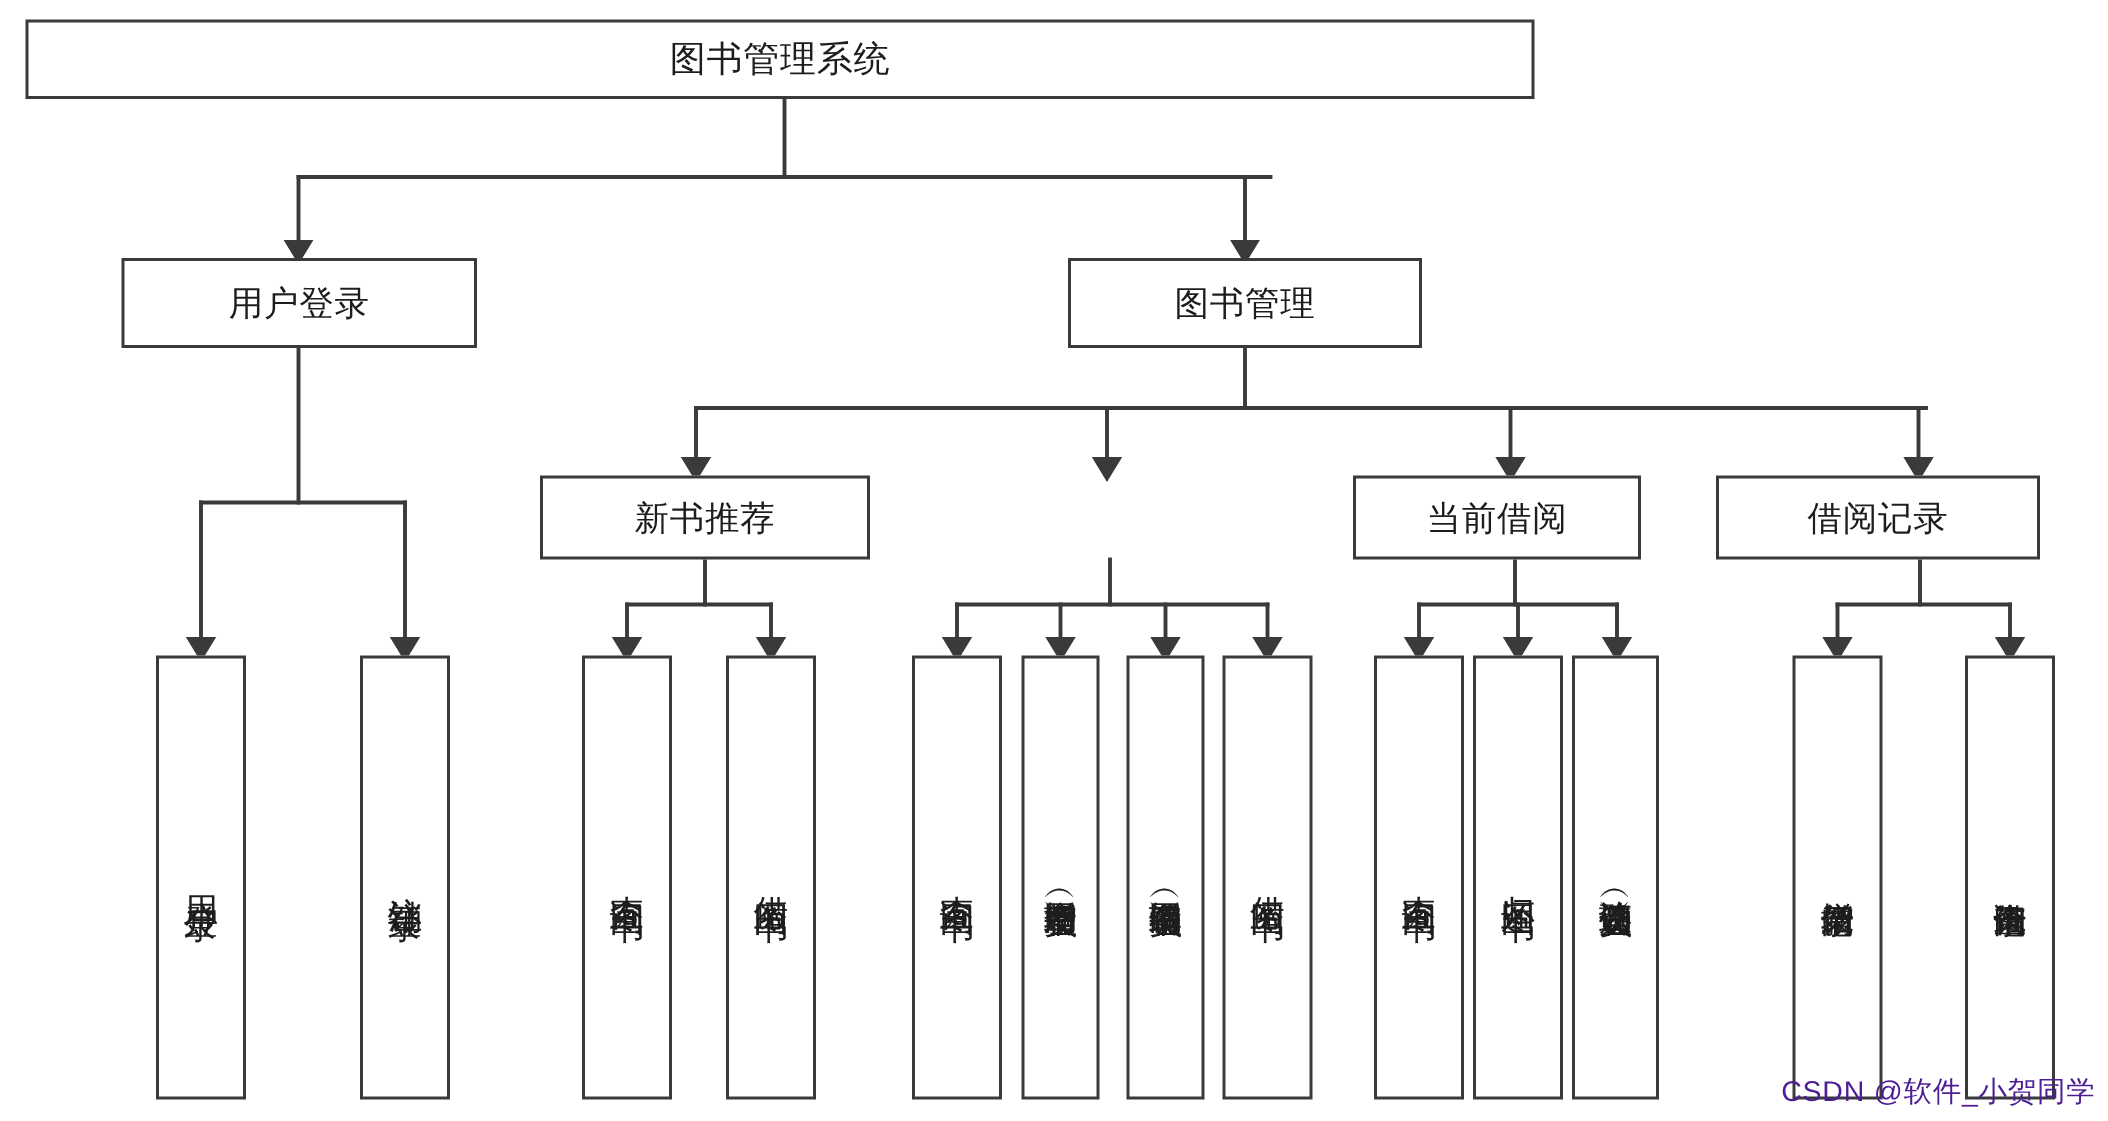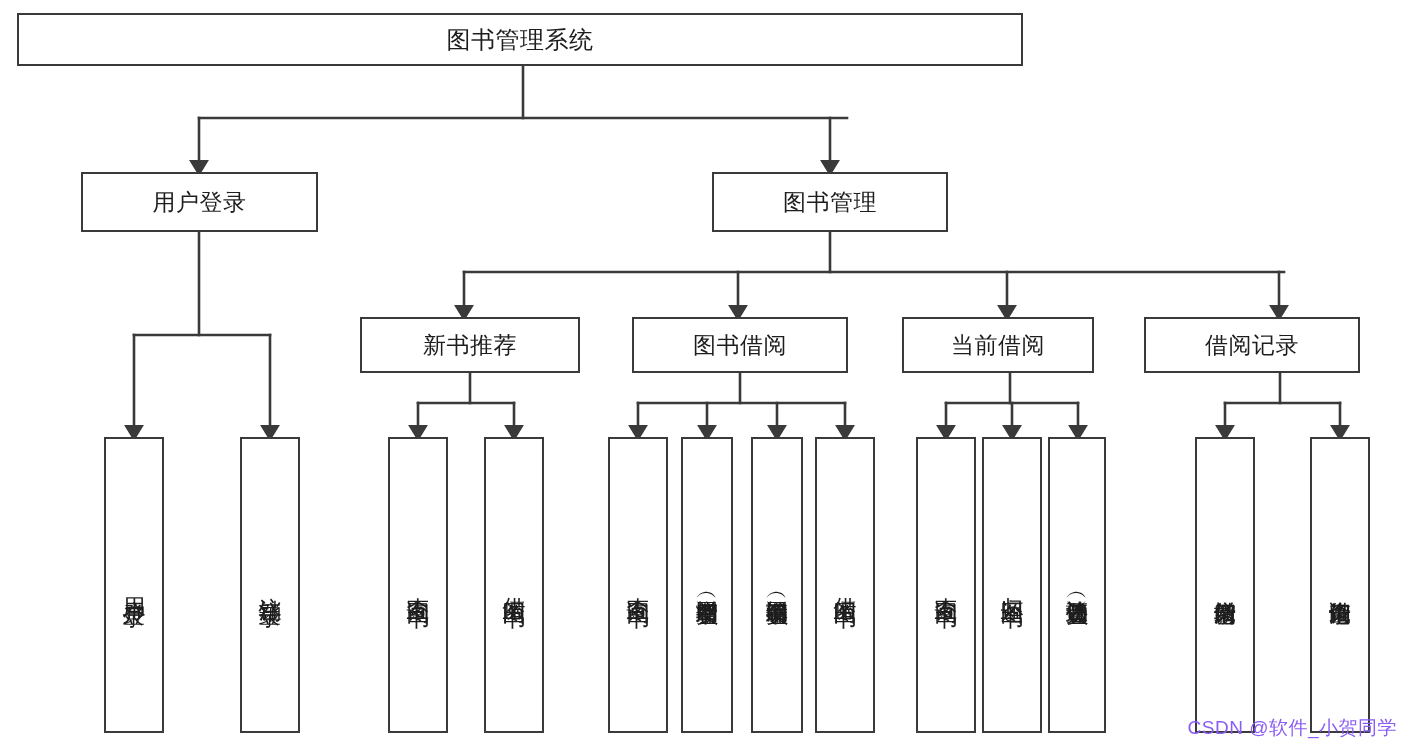--- a/index.html
+++ b/index.html
@@ -65,21 +65,21 @@
   }
   .node.vert.tight .node-label {
     font-size: 22px;
     letter-spacing: 0.5px;
   }
   #watermark {
     position: absolute;
     right: 8px;
     bottom: 6px;
     font-size: 19px;
-    color: #8b5cf6;
+    color: #4c1d95;
     letter-spacing: 0.5px;
     white-space: nowrap;
     font-family: "Liberation Sans", "DejaVu Sans", sans-serif;
   }
 </style>
 </head>
 <body>
 
 <div id="diagram-root">
 
@@ -143,23 +143,20 @@
   </div>
 
   <div class="node horiz" style="left:360px; top:317px; width:220px; height:56px;">
     <span class="node-label">新书推荐</span>
   </div>
 
   <div class="node horiz" style="left:712px; top:172px; width:236px; height:60px;">
     <span class="node-label">图书管理</span>
   </div>
 
-  <div class="node horiz" style="left:632px; top:317px; width:216px; height:56px;">
-    <span class="node-label">图书借阅</span>
-  </div>
 
   <div class="node horiz" style="left:902px; top:317px; width:192px; height:56px;">
     <span class="node-label">当前借阅</span>
   </div>
 
   <div class="node horiz" style="left:1144px; top:317px; width:216px; height:56px;">
     <span class="node-label">借阅记录</span>
   </div>
 
   <div class="node vert" style="left:104px; top:437px; width:60px; height:296px;">

